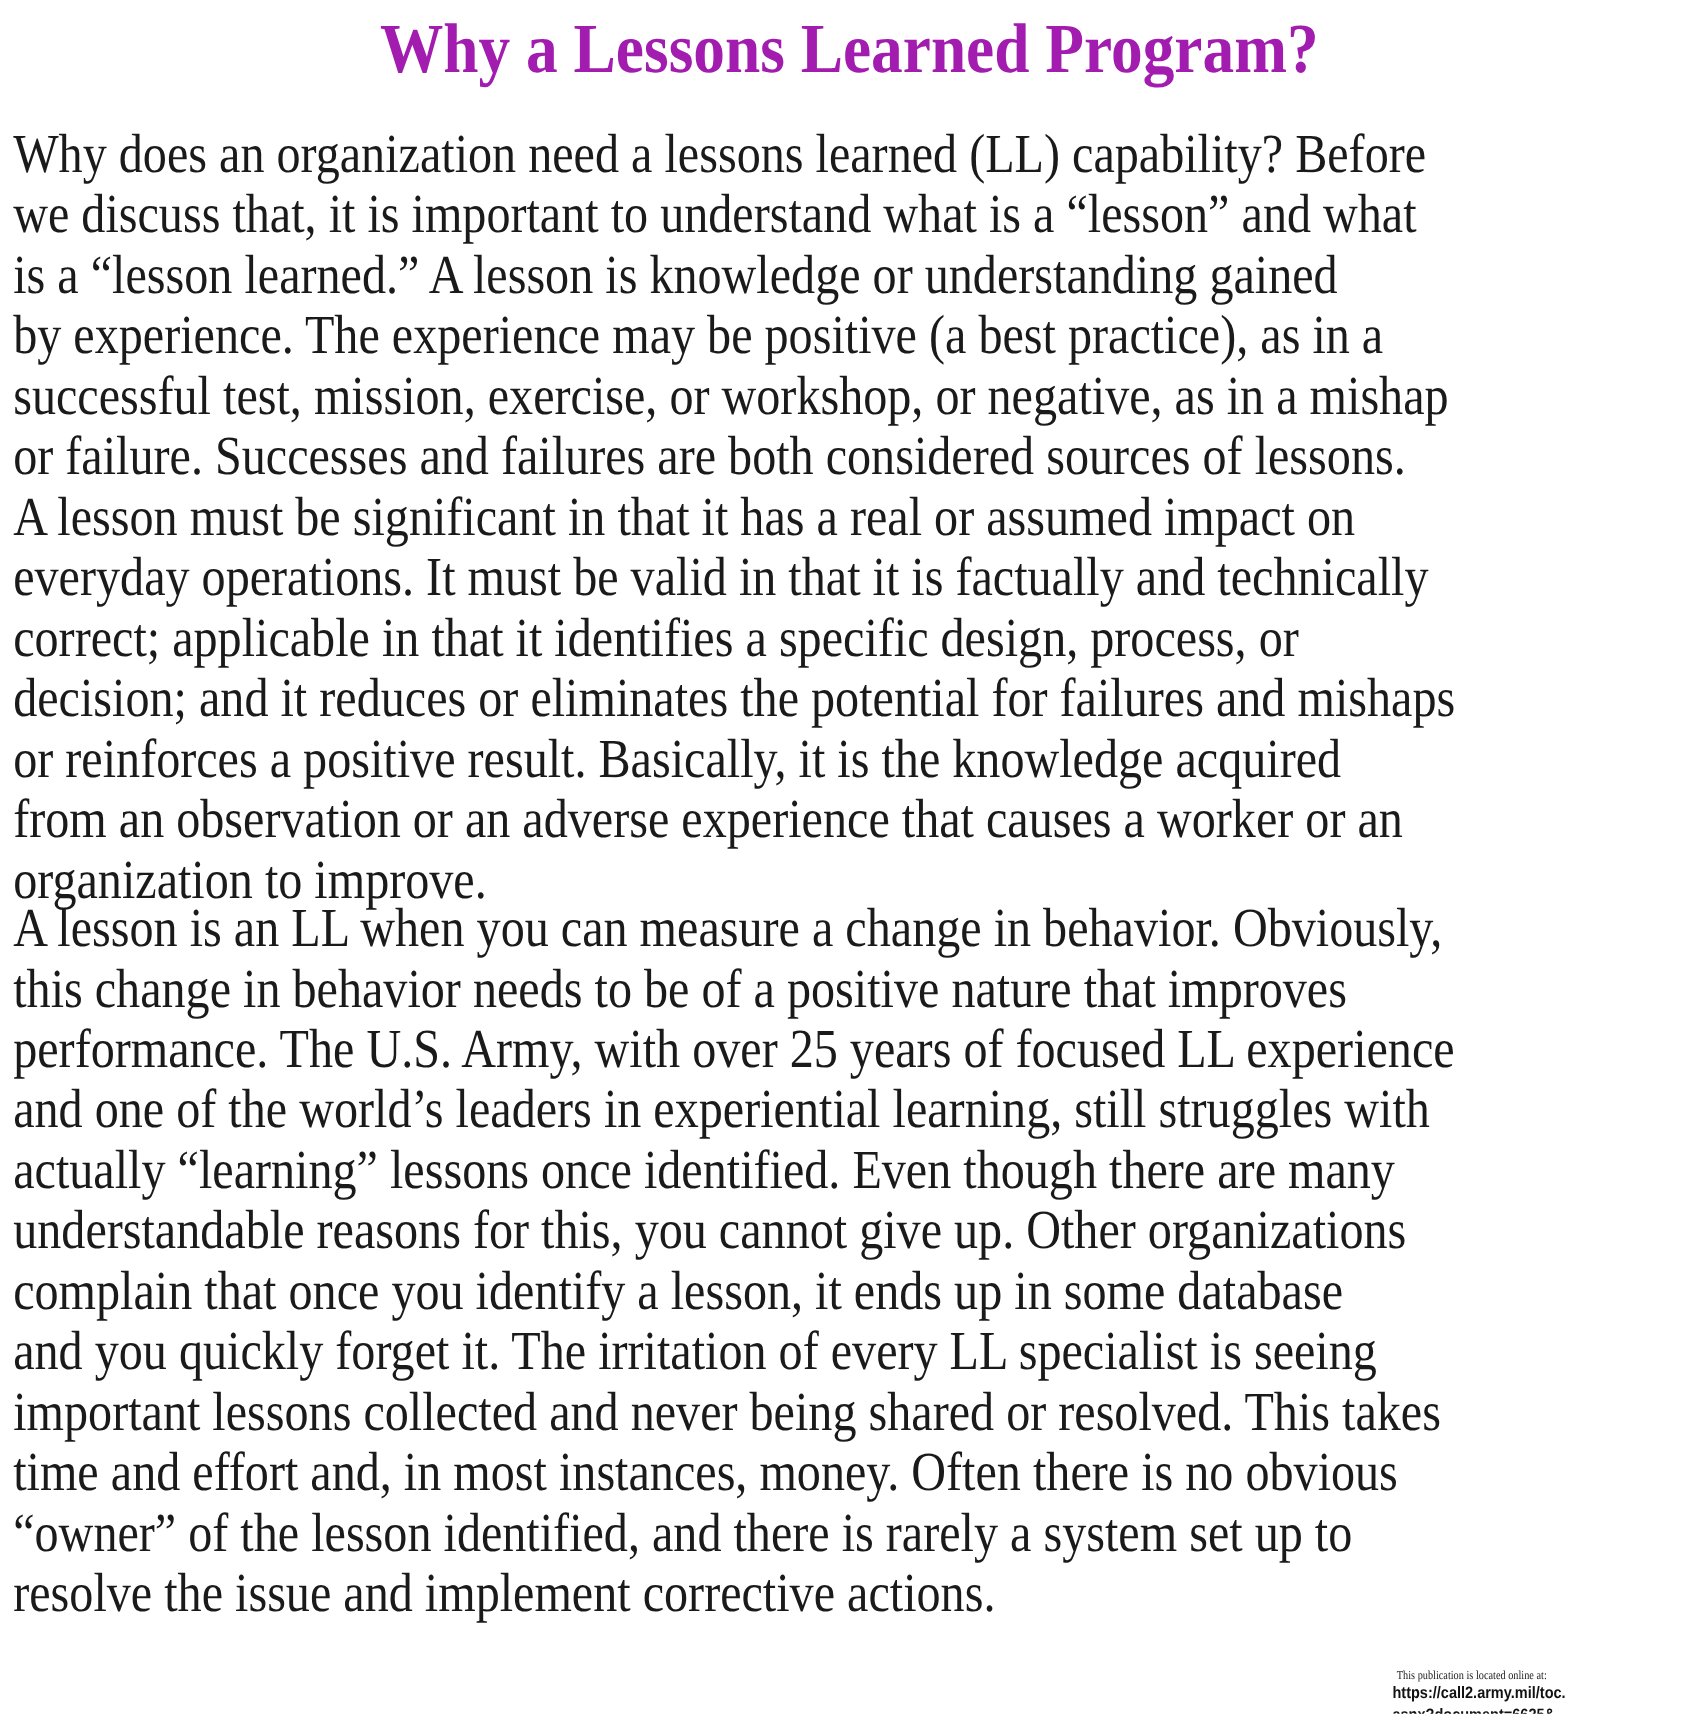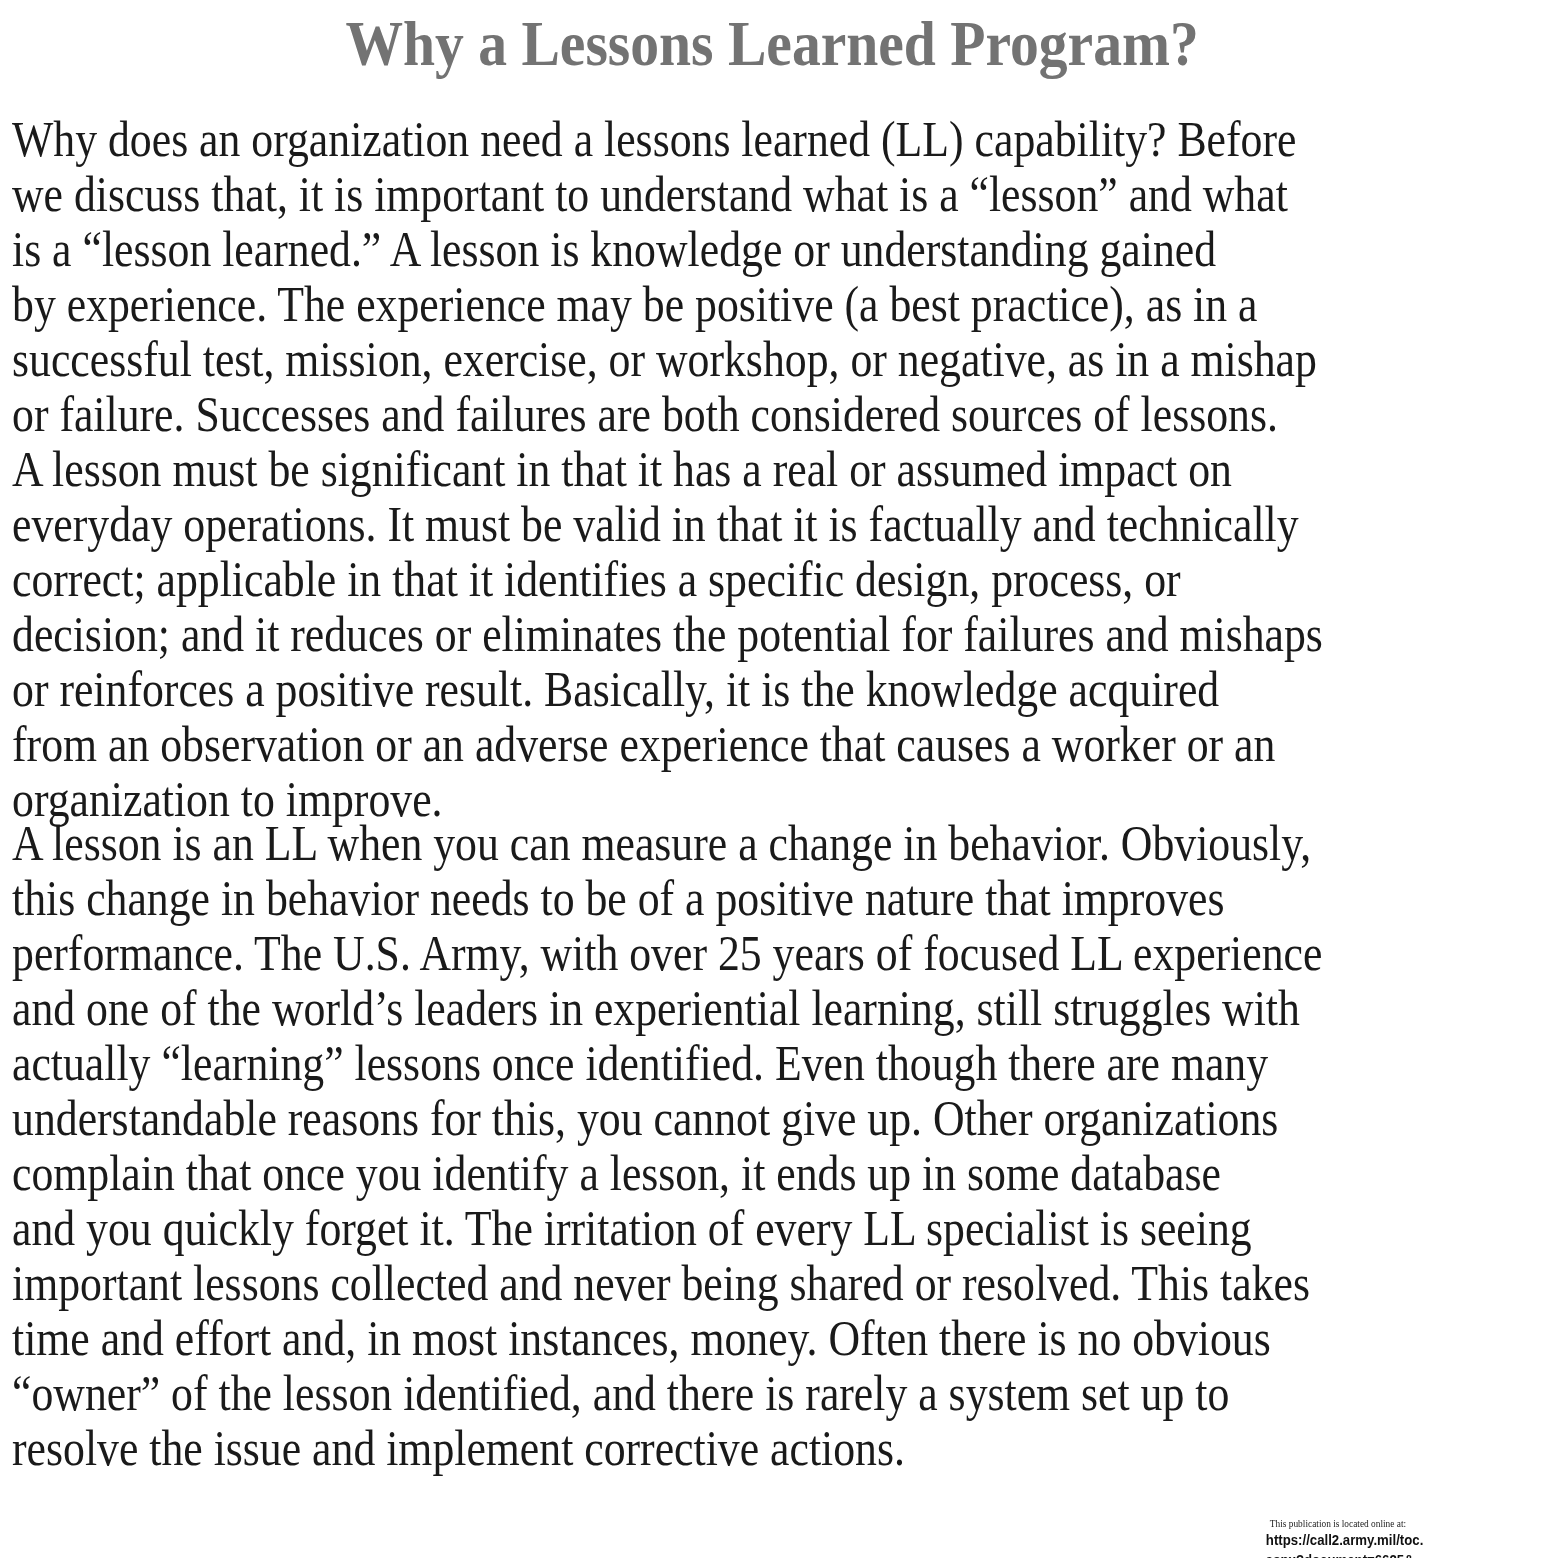--- a/index.html
+++ b/index.html
@@ -17,21 +17,21 @@
     }
     .title {
       position: absolute;
       left: 0;
       top: 6px;
       width: 1544px;
       text-align: center;
       font-weight: bold;
       font-size: 64px;
       line-height: 76px;
-      color: #737373;
+      color: #a21caf;
       white-space: nowrap;
     }
     .title span {
       display: inline-block;
       transform: scaleX(0.9);
       transform-origin: center;
     }
     .para {
       position: absolute;
       left: 12px;

